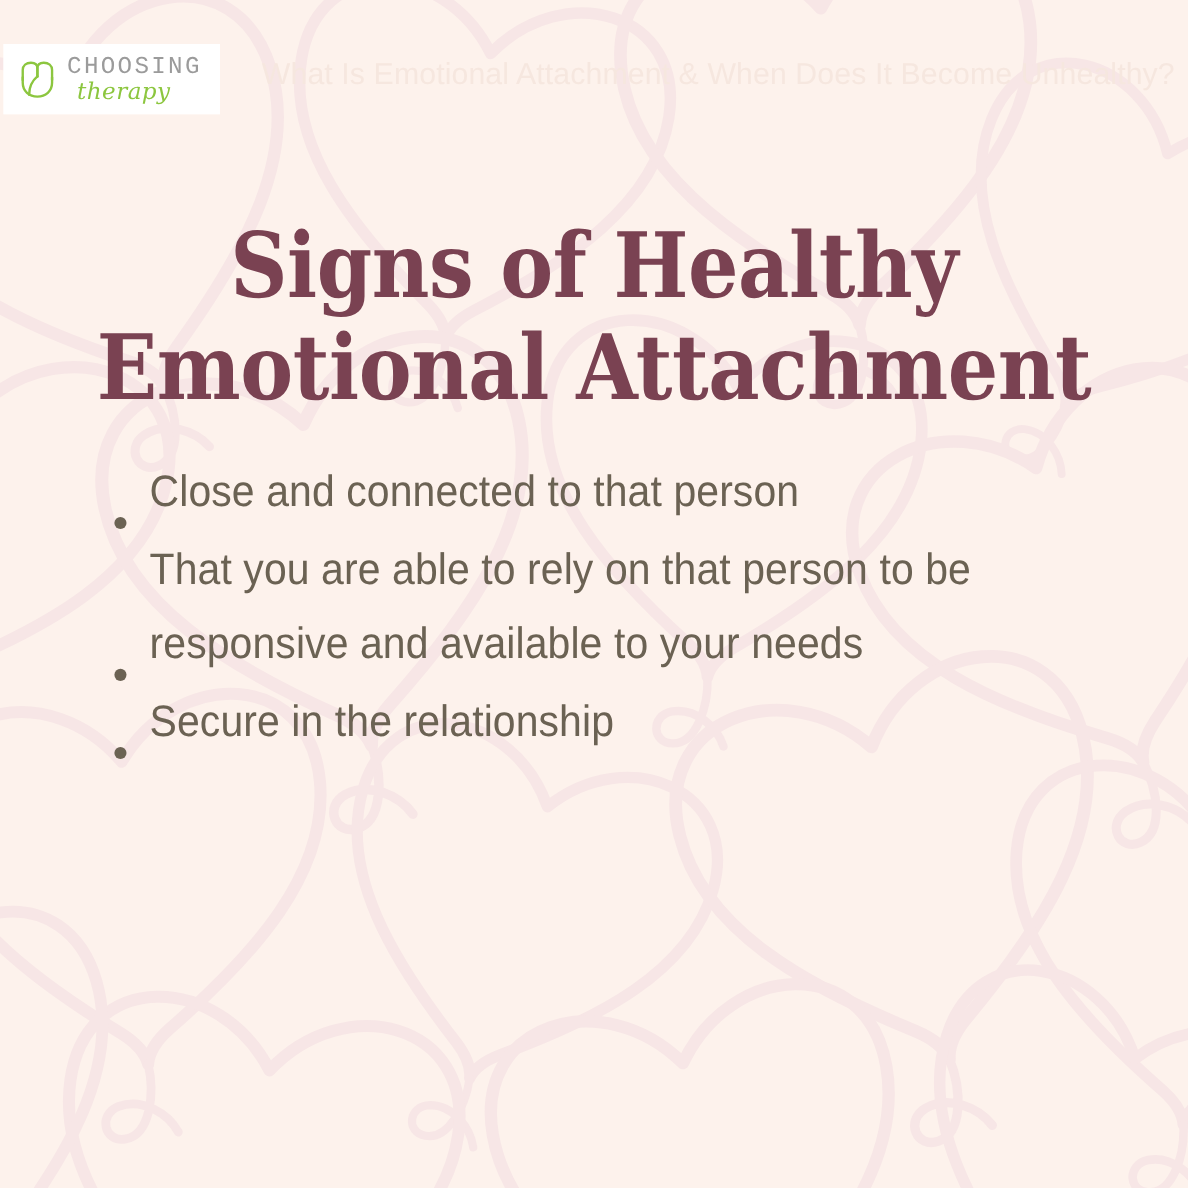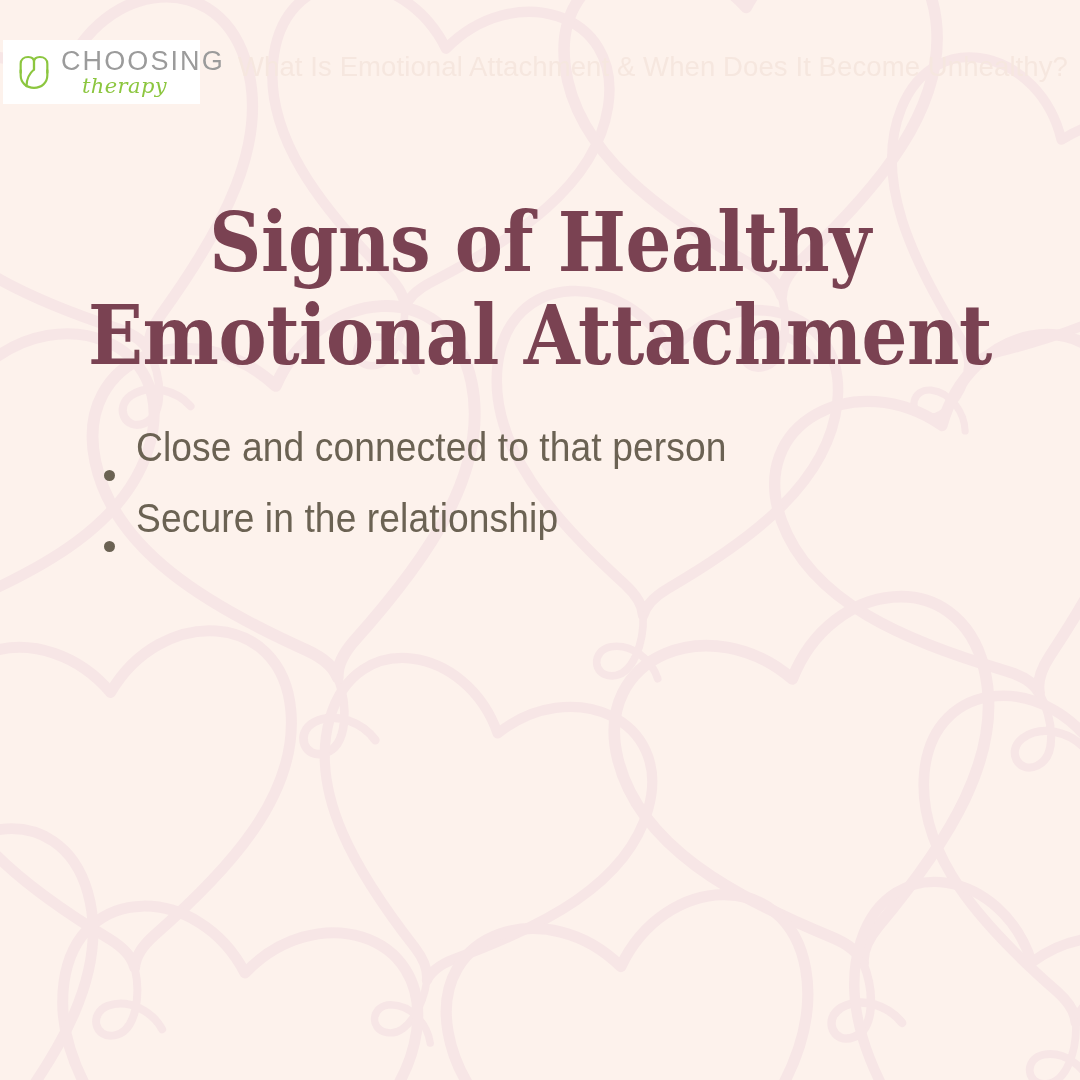--- a/index.html
+++ b/index.html
@@ -17,27 +17,27 @@
   
   #header{position:absolute;top:0;left:0;width:1080px;height:120px;z-index:3;}
   #logo-box{
     position:absolute;left:3px;top:40px;width:197px;height:64px;
     background:#ffffff;display:flex;align-items:center;
   }
   #logo-icon{width:40px;height:40px;margin-left:11px;flex:0 0 auto;}
   #logo-wordmark{margin-left:7px;display:flex;flex-direction:column;
      align-items:flex-start;justify-content:center;line-height:1;}
   #logo-choosing{
-    font-family:Liberation Sans, sans-serif;
-    font-size:27px;color:#9b9b9b;letter-spacing:2.1px;font-weight:400;text-align:right;
+    font-family:Liberation Mono, monospace;
+    font-size:22px;color:#9b9b9b;letter-spacing:2.1px;font-weight:400;text-align:right;
   }
   #logo-therapy{
     font-family:"DejaVu Serif",serif;
     font-size:21px;color:#8cc63f;font-style:italic;
-    letter-spacing:.4px;margin-top:1px;margin-left:21px;
+    letter-spacing:.4px;margin-top:1px;margin-left:9px;
   }
   #header-title{
     position:absolute;left:238px;top:51px;right:0;
     font-family:"Liberation Sans",sans-serif;
     font-size:27.5px;font-weight:400;color:#f6e7df;
     letter-spacing:.1px;white-space:nowrap;
   }
 
   
   #title-block{
@@ -148,20 +148,24 @@
   </div>
 
   <div id="bullet-list">
 
     <div class="bullet-item">
       <span class="bullet-dot"></span>
       <span class="bullet-text">Close and connected to that person</span>
     </div>
 
 
+    <div class="bullet-item">
+      <span class="bullet-dot"></span>
+      <span class="bullet-text">That you are able to rely on that person to be responsive and available to your needs</span>
+    </div>
 
 
     <div class="bullet-item">
       <span class="bullet-dot"></span>
       <span class="bullet-text">Secure in the relationship</span>
     </div>
 
   </div>
 
 </div>

